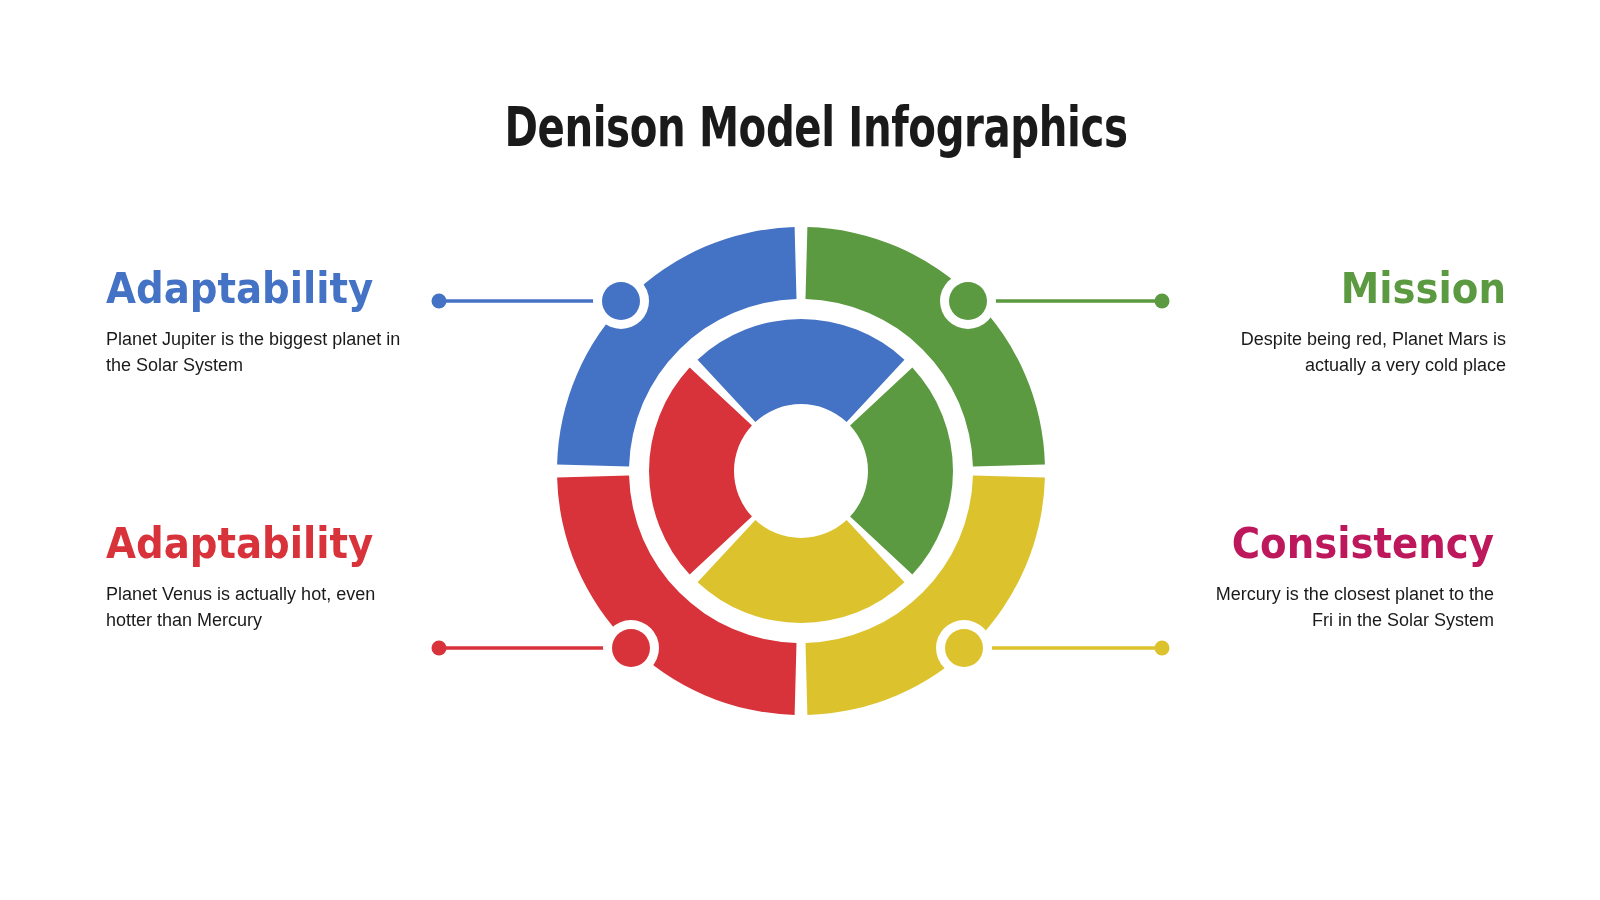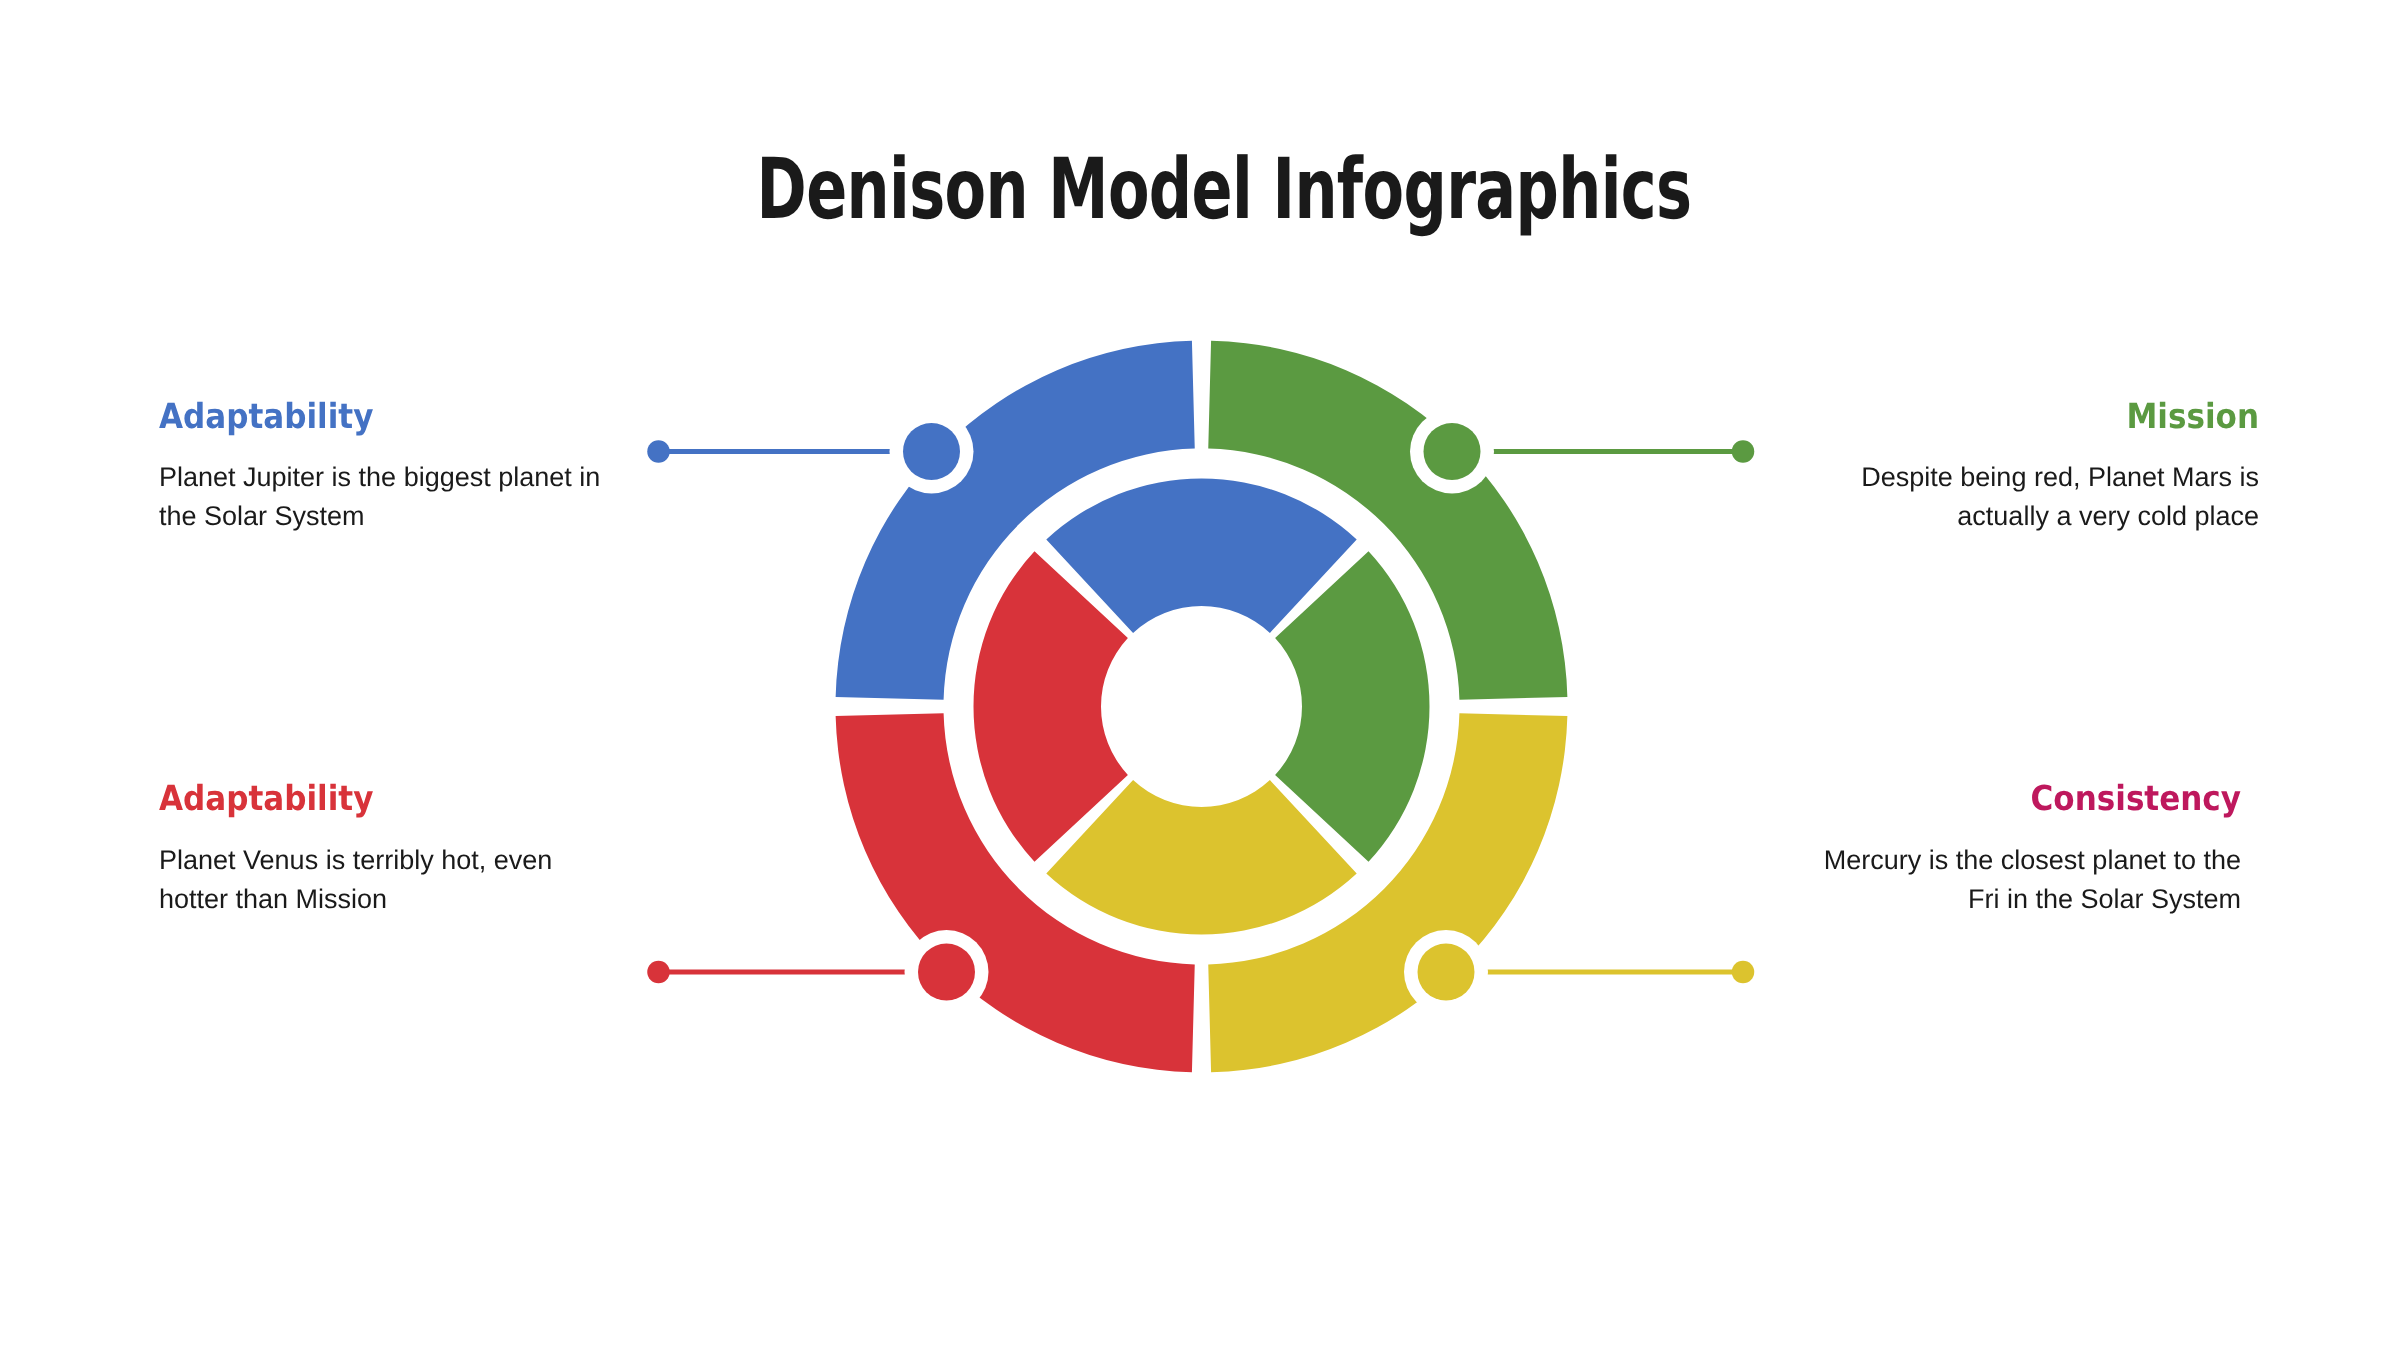--- a/index.html
+++ b/index.html
@@ -45,21 +45,21 @@
   .block {
     position: absolute;
     width: 300px;
   }
   .block.left  { text-align: left;  left: 90px; }
   .block.right { text-align: right; left: 1178px; }
 
   .block-heading {
     font-family: "DejaVu Sans Condensed", "Liberation Sans Narrow", "Liberation Sans", sans-serif;
     font-weight: 700;
-    font-size: 23px;
+    font-size: 43px;
     line-height: 1.05;
     margin: 0 0 16px 0;
     white-space: nowrap;
   }
   .block.left .block-heading  { transform-origin: left top;  }
   .block.right .block-heading { transform-origin: right top; }
 
   .block-body {
     font-family: "Liberation Sans", sans-serif;
     font-weight: 400;
@@ -134,21 +134,21 @@
     </g>
   </svg>
 
   <div class="block left" id="block-adaptability">
     <h2 class="block-heading" id="head-adaptability" style="color: rgb(68, 114, 196);">Adaptability</h2>
     <p class="block-body">Planet Jupiter is the biggest planet in the Solar System</p>
   </div>
 
   <div class="block left" id="block-involvement">
     <h2 class="block-heading" id="head-involvement" style="color: rgb(216, 51, 58);">Adaptability</h2>
-    <p class="block-body">Planet Venus is terribly hot, even hotter than Mission</p>
+    <p class="block-body">Planet Venus is actually hot, even hotter than Mercury</p>
   </div>
 
   <div class="block right" id="block-mission">
     <h2 class="block-heading" id="head-mission" style="color: rgb(91, 154, 65);">Mission</h2>
     <p class="block-body">Despite being red, Planet Mars is actually a very cold place</p>
   </div>
 
   <div class="block right" id="block-consistency">
     <h2 class="block-heading" id="head-consistency" style="color: #be185d;">Consistency</h2>
     <p class="block-body">Mercury is the closest planet to the Fri in the Solar System</p>

